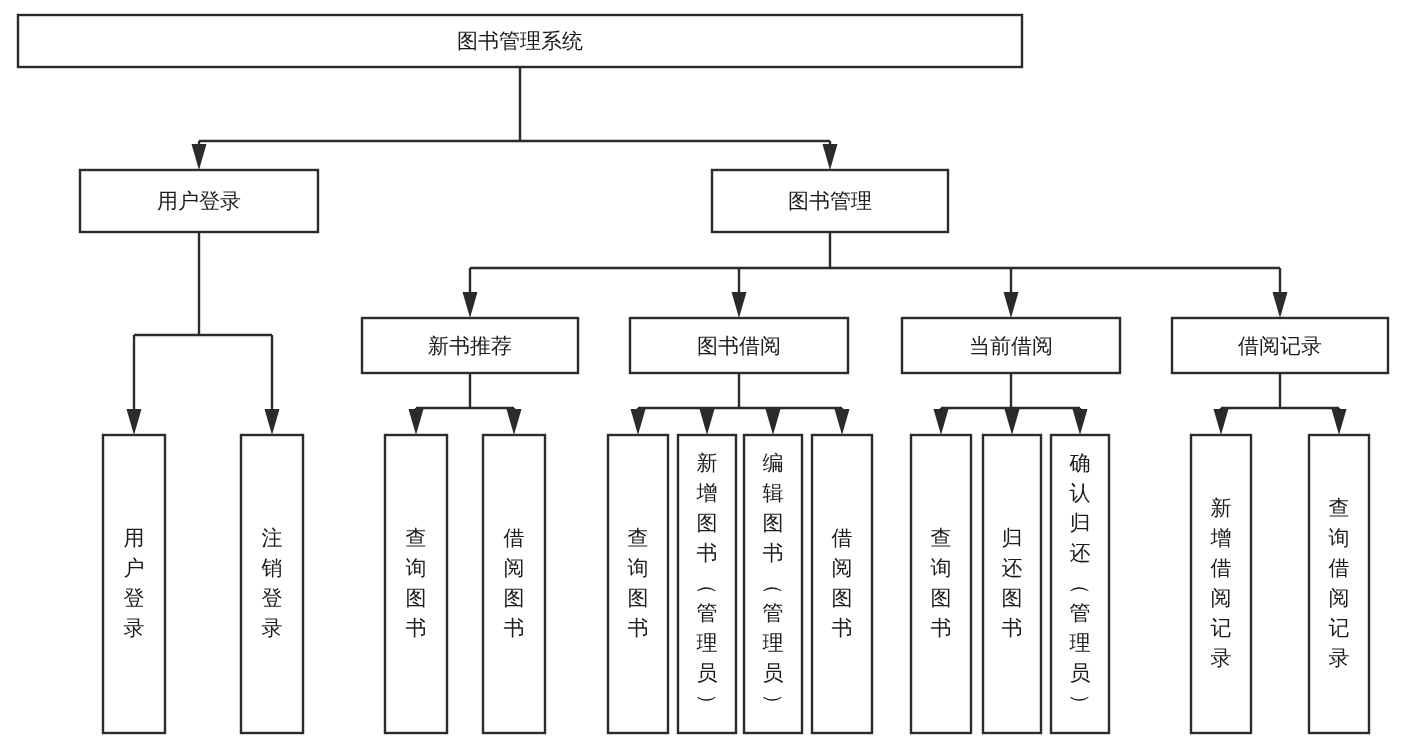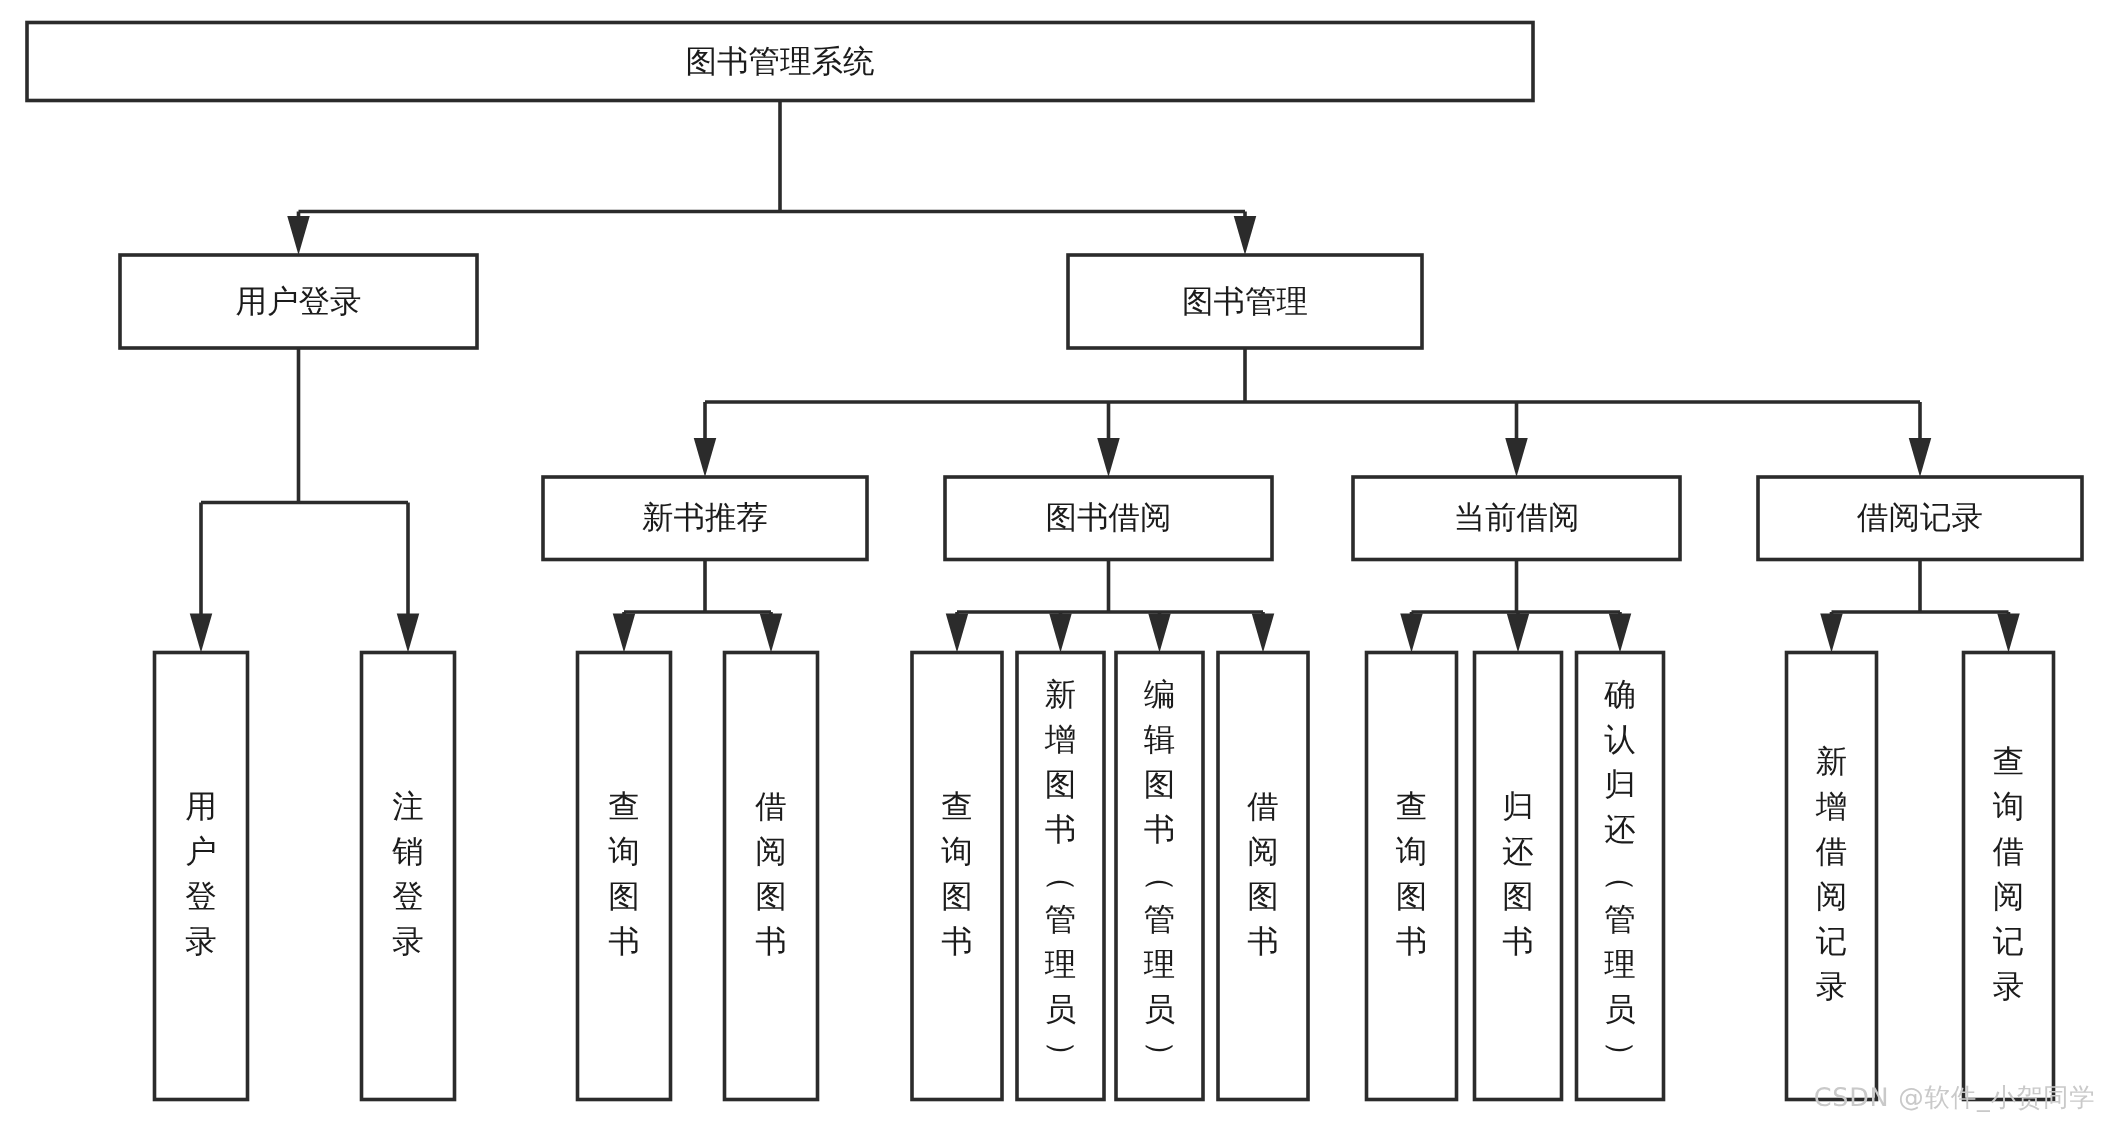--- a/index.html
+++ b/index.html
@@ -268,14 +268,13 @@
           <rect x="1309" y="435" width="60" height="298" class="node-box"></rect>
           <text x="1339" y="509" class="vlabel-char">查</text>
           <text x="1339" y="539" class="vlabel-char">询</text>
           <text x="1339" y="569" class="vlabel-char">借</text>
           <text x="1339" y="599" class="vlabel-char">阅</text>
           <text x="1339" y="629" class="vlabel-char">记</text>
           <text x="1339" y="659" class="vlabel-char">录</text>
         </g>
       </g>
   </svg>
-  <div class="watermark-text">CSDN @软件_小贺同学</div>
 </div>
 
 </body></html>

